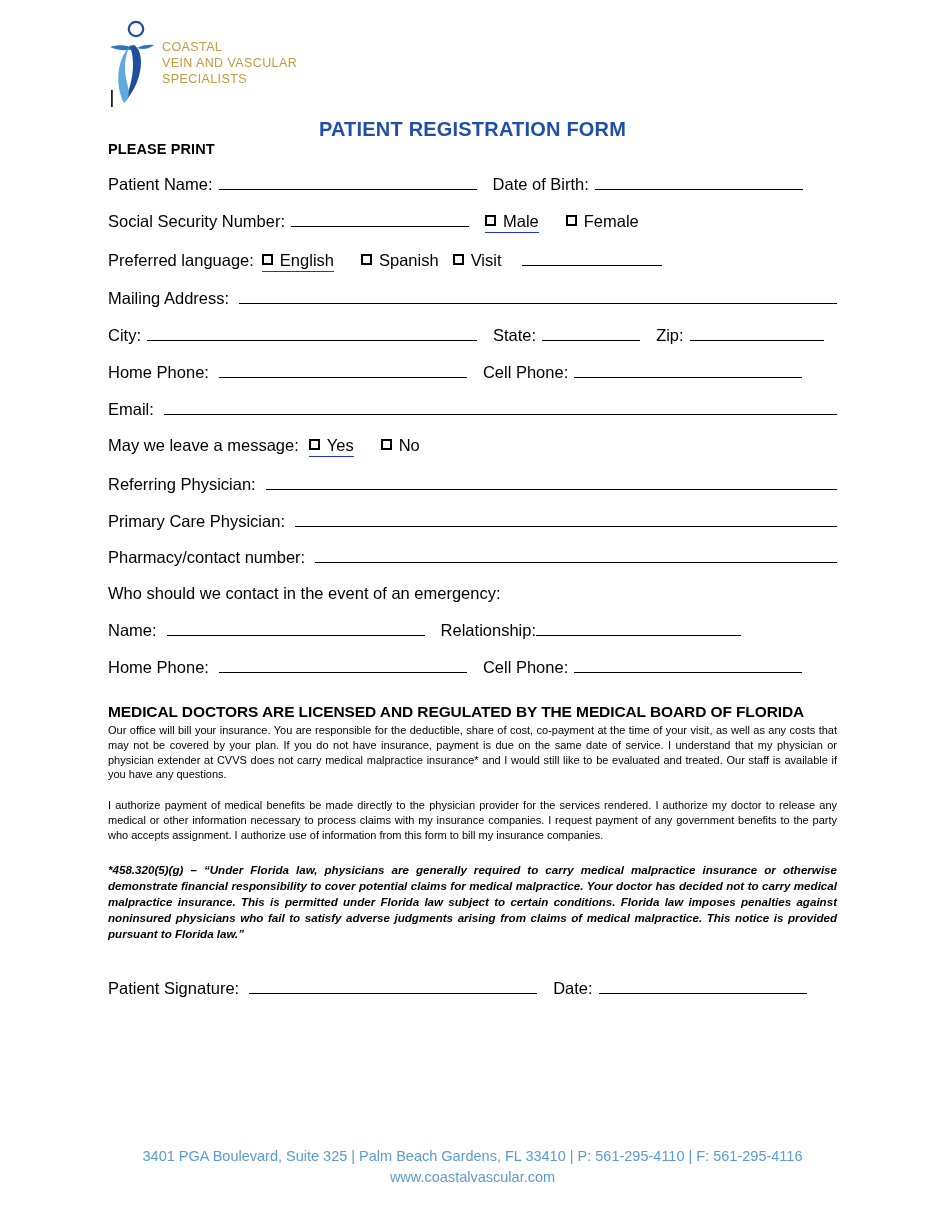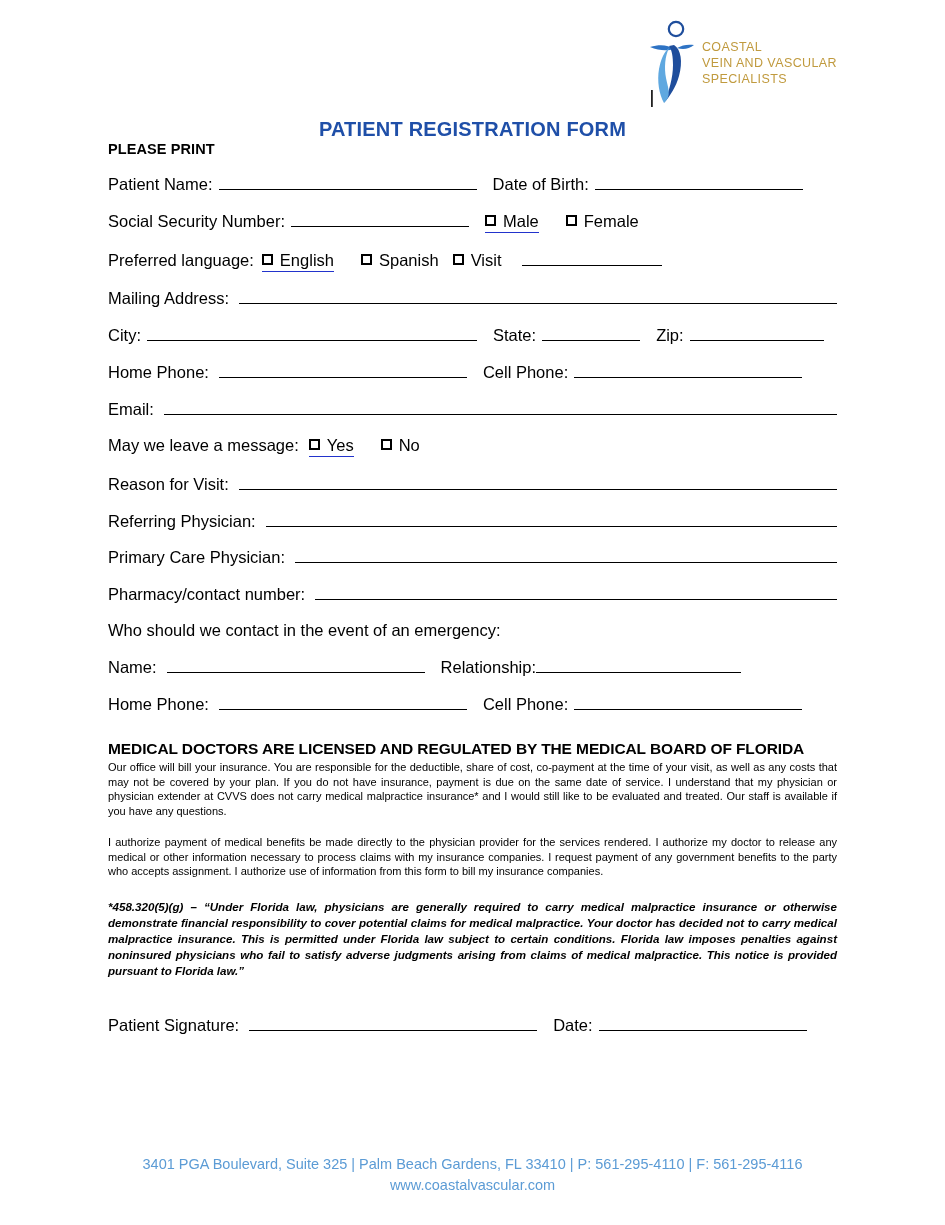--- a/index.html
+++ b/index.html
@@ -21,21 +21,21 @@
     height: 1225px;
     position: relative;
     box-sizing: border-box;
     padding: 0 108px;
   }
 
   
   .logo-block {
     padding-top: 18px;
     display: flex;
-    justify-content: flex-end;
+    justify-content: flex-start;
   }
   .logo-inner {
     display: flex;
     align-items: flex-start;
     gap: 6px;
   }
   .logo-mark {
     width: 48px;
     height: 92px;
     flex: 0 0 auto;
@@ -146,21 +146,21 @@
     margin-top: 20px;
   }
 
   .sig-row { margin-top: 36px; }
 
   
   .footer {
     position: absolute;
     left: 0;
     right: 0;
-    bottom: 28px;
+    bottom: 36px;
     text-align: center;
     color: #5B9BD5;
     font-size: 14.5px;
     line-height: 1.5;
   }
 </style>
 </head>
 <body>
 
 <div class="page">
@@ -270,24 +270,20 @@
     <span class="opt hl">
       <span class="cbox"></span>
       <span class="optlabel">Yes</span>
     </span>
     <span class="opt">
       <span class="cbox"></span>
       <span class="optlabel">No</span>
     </span>
   </div>
 
-  <div class="frow">
-    <span class="lbl">Reason for Visit:</span>
-    <span class="blank sp"></span>
-  </div>
 
   <div class="frow">
     <span class="lbl">Referring Physician:</span>
     <span class="blank sp"></span>
   </div>
 
   <div class="frow">
     <span class="lbl">Primary Care Physician:</span>
     <span class="blank sp"></span>
   </div>

